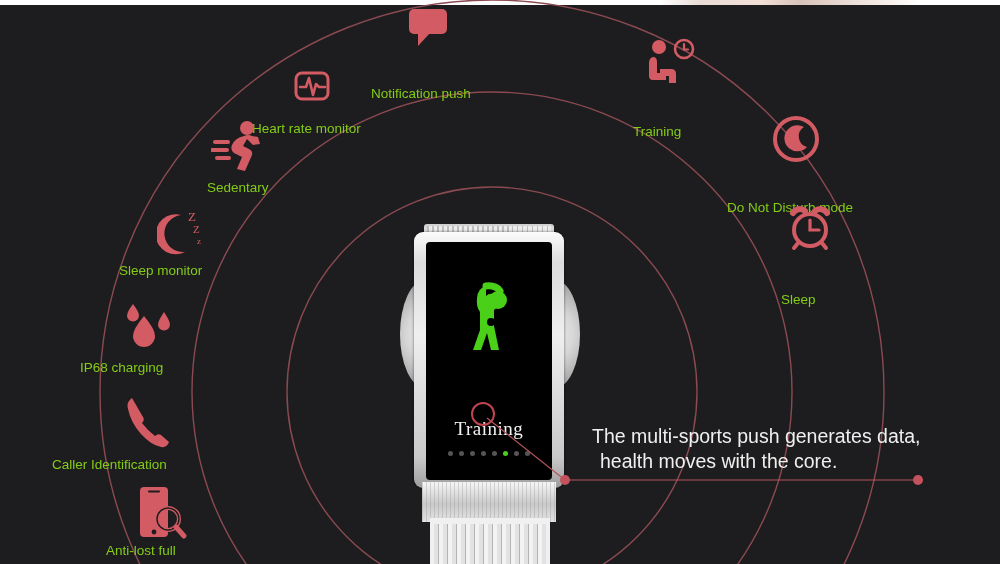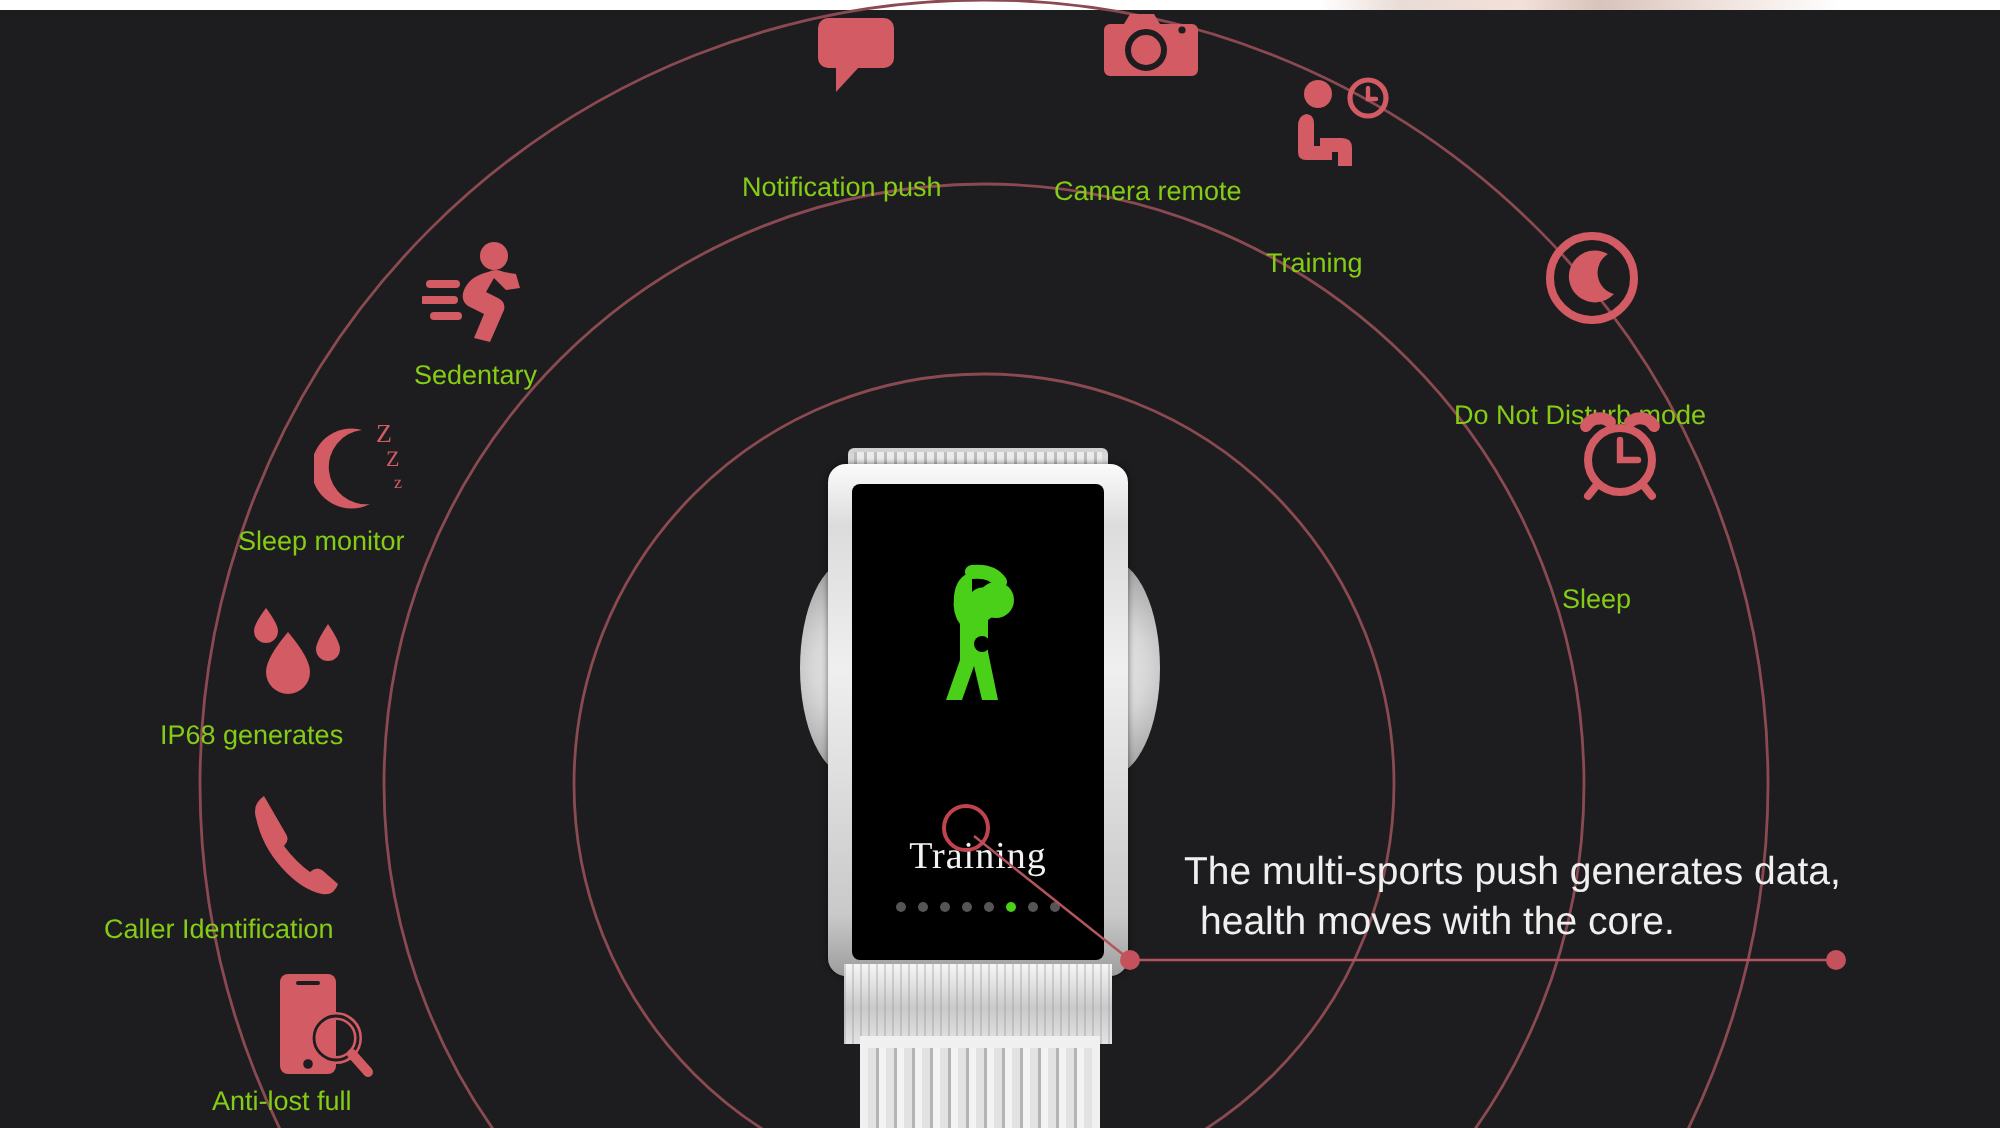--- a/index.html
+++ b/index.html
@@ -111,41 +111,40 @@
   <div class="bg"></div>
 
   <svg class="rings" viewBox="0 0 1000 564">
     <g fill="none" stroke="#8b4a52" stroke-width="1.4">
       <circle cx="492" cy="392" r="205"></circle>
       <circle cx="492" cy="392" r="300"></circle>
       <circle cx="492" cy="392" r="392"></circle>
     </g>
   </svg>
 
+  <div class="feat" style="left:252px;top:70px;">
+    <span class="ico" style="left:40px;top:-4px;">
+      <svg width="40" height="40" viewBox="0 0 40 40">
+        <rect x="4" y="7" width="32" height="26" rx="6" fill="none" stroke="#d35b63" stroke-width="3"></rect>
+        <path d="M8 21 h6 l3 -9 l4 17 l3 -11 l3 3 h6" fill="none" stroke="#d35b63" stroke-width="2.6" stroke-linejoin="round" stroke-linecap="round"></path>
+      </svg>
+    </span>
+    <div class="lbl" style="margin-top:51px;">Heart rate monitor</div>
+  </div>
 
   <div class="feat" style="left:371px;top:44px;">
     <span class="ico" style="left:35px;top:-38px;">
       <svg width="46" height="40" viewBox="0 0 46 40">
         <rect x="3" y="3" width="38" height="25" rx="5" fill="#d35b63"></rect>
         <path d="M12 26 L12 40 L24 27 Z" fill="#d35b63"></path>
       </svg>
     </span>
     <div class="lbl" style="margin-top:42px;">Notification push</div>
   </div>
 
-  <div class="feat" style="left:527px;top:44px;">
-    <span class="ico" style="left:22px;top:-44px;">
-      <svg width="52" height="42" viewBox="0 0 52 42">
-        <path d="M3 12 h10 l3 -5 h12 l3 5 h16 a3 3 0 0 1 3 3 v20 a3 3 0 0 1 -3 3 h-41 a3 3 0 0 1 -3 -3 v-20 a3 3 0 0 1 3 -3 z" fill="#d35b63"></path>
-        <circle cx="24" cy="25" r="9" fill="none" stroke="#1d1d1f" stroke-width="3"></circle>
-        <circle cx="42" cy="15" r="1.8" fill="#1d1d1f"></circle>
-      </svg>
-    </span>
-    <div class="lbl" style="margin-top:44px;">Camera remote</div>
-  </div>
 
   <div class="feat" style="left:633px;top:80px;">
     <span class="ico" style="left:10px;top:-42px;">
       <svg width="52" height="50" viewBox="0 0 52 50">
         <circle cx="16" cy="9" r="7" fill="#d35b63"></circle>
         <path d="M10 19 q-4 1 -4 6 v13 q0 4 4 4 h13 v-7 h-9 v-11 q0 -5 -4 -5 z" fill="#d35b63"></path>
         <path d="M17 31 h11 q5 0 5 5 v9 h-7 v-7 h-9 z" fill="#d35b63"></path>
         <circle cx="41" cy="11" r="9" fill="none" stroke="#d35b63" stroke-width="2.6"></circle>
         <path d="M41 6 v5.5 h4" fill="none" stroke="#d35b63" stroke-width="2.2" stroke-linecap="round"></path>
       </svg>
@@ -204,21 +203,21 @@
   </div>
 
   <div class="feat" style="left:80px;top:360px;">
     <span class="ico" style="left:42px;top:-58px;">
       <svg width="56" height="56" viewBox="0 0 56 56">
         <path d="M22 14 q11 13 11 20 a11 11 0 0 1 -22 0 q0 -7 11 -20 z" fill="#d35b63"></path>
         <path d="M11 2 q6 8 6 11.5 a6 6 0 0 1 -12 0 q0 -3.5 6 -11.5 z" fill="#d35b63"></path>
         <path d="M42 10 q6 9 6 12.5 a6 6 0 0 1 -12 0 q0 -3.5 6 -12.5 z" fill="#d35b63"></path>
       </svg>
     </span>
-    <div class="lbl">IP68 generates</div>
+    <div class="lbl">IP68 charging</div>
   </div>
 
   <div class="feat" style="left:52px;top:457px;">
     <span class="ico" style="left:70px;top:-62px;">
       <svg width="50" height="56" viewBox="0 0 50 56">
         <path d="M10 3 q-6 4 -4 11 q3 14 13 25 q10 11 20 13 q6 1 8 -5 l-8 -7 q-3 -2 -6 1 q-7 -5 -13 -13 q3 -3 1 -6 z" fill="#d35b63"></path>
       </svg>
     </span>
     <div class="lbl">Caller Identification</div>
   </div>

